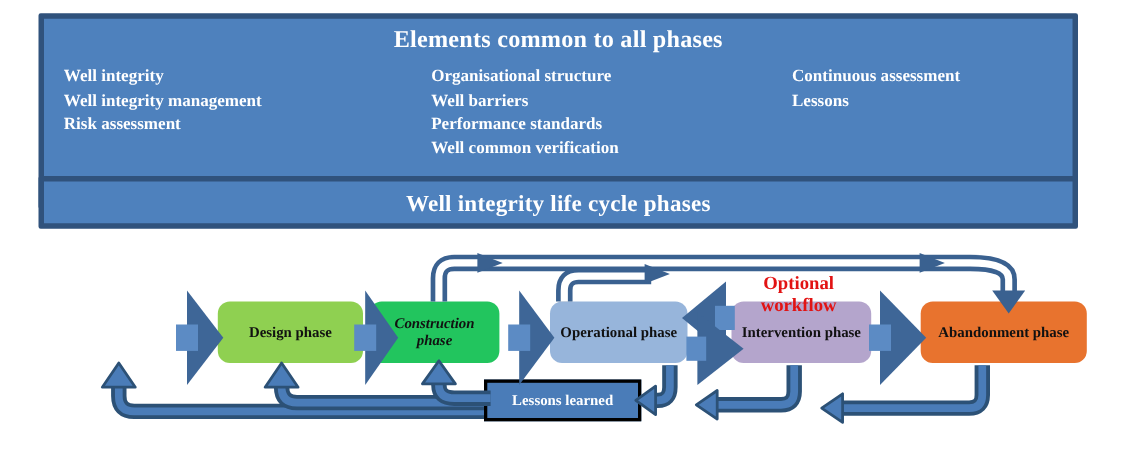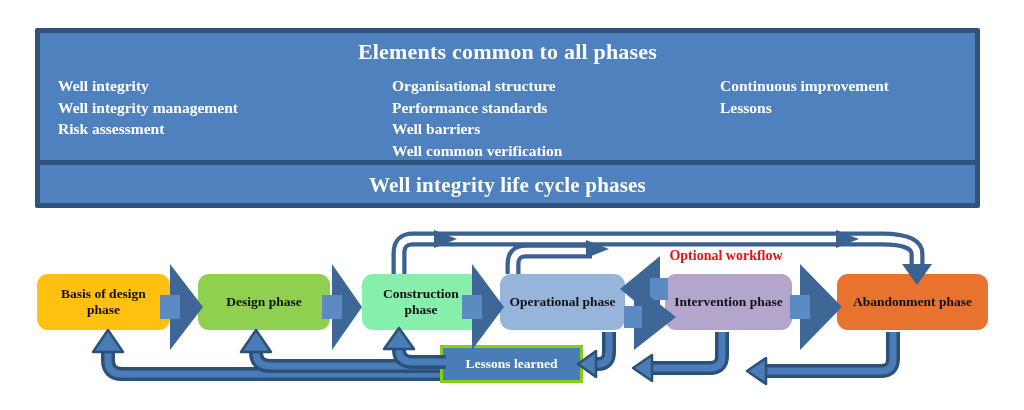--- a/index.html
+++ b/index.html
@@ -1,33 +1,33 @@
 <!DOCTYPE html>
 <html><head>
 <meta charset="utf-8">
 <style>
   html,body{margin:0;padding:0;background:#ffffff;}
   #stage{position:relative;width:1024px;height:410px;background:#ffffff;overflow:hidden;
          font-family:"Liberation Serif","DejaVu Serif",serif;}
   .panel{position:absolute;left:35px;width:945px;background:#4e81bd;border:5px solid #30527c;border-radius:2px;box-sizing:border-box;}
-  #panel-elements{top:28px;height:178px;}
+  #panel-elements{top:12px;height:178px;}
   #panel-lifecycle{top:160px;height:48px;}
   .panel-title{color:#ffffff;font-weight:bold;font-size:22px;text-align:center;margin-top:6px;letter-spacing:.2px;}
   #panel-lifecycle .panel-title{font-size:21px;margin-top:8px;}
   .col{position:absolute;top:42px;color:#ffffff;font-weight:bold;font-size:15.5px;line-height:21.5px;white-space:nowrap;}
   #col-1{left:18px;}
   #col-2{left:352px;}
   #col-3{left:680px;}
   .phase{position:absolute;top:274px;height:56px;border-radius:11px;display:flex;align-items:center;justify-content:center;
          text-align:center;font-weight:bold;font-size:13.5px;line-height:1.22;color:#111111;z-index:1;padding:0 6px;box-sizing:border-box;}
   #svg-under{position:absolute;left:0;top:0;z-index:2;}
-  #lessons-box{position:absolute;left:440px;top:345px;width:143px;height:38px;background:#4a7cb8;border:3px solid #84cc16;
+  #lessons-box{position:absolute;left:440px;top:345px;width:143px;height:38px;background:#4a7cb8;border:3px solid #000000;
                box-sizing:border-box;display:flex;align-items:center;justify-content:center;color:#ffffff;font-weight:bold;font-size:13.5px;z-index:3;}
   #svg-over{position:absolute;left:0;top:0;z-index:4;pointer-events:none;}
-  #optional-workflow{position:absolute;left:660px;top:248px;width:132px;text-align:center;color:#e21313;font-weight:bold;font-size:14px;z-index:5;}
+  #optional-workflow{position:absolute;left:660px;top:248px;width:132px;text-align:center;color:#e21313;font-weight:bold;font-size:17px;z-index:5;}
   
   .pipe-dark{fill:none;stroke:#3a6190;stroke-width:15;}
   .pipe-core{fill:none;stroke:#ffffff;stroke-width:6.5;}
   .loop-dark{fill:none;stroke:#2c5176;stroke-width:14;}
   .loop-core{fill:none;stroke:#4a7cb8;stroke-width:7;}
   .ah-blue{fill:#3a6190;stroke:none;}
   .ah-loop{fill:#4a7cb8;stroke:#2c5176;stroke-width:2.5;stroke-linejoin:round;}
   .chev{fill:#3e6697;stroke:none;}
   .chev-tail{fill:#5c8bc4;stroke:none;}
 </style>
@@ -38,37 +38,36 @@
 
   <div class="panel" id="panel-elements">
     <div class="panel-title">Elements common to all phases</div>
     <div class="col" id="col-1">
       <div>Well integrity</div>
       <div>Well integrity management</div>
       <div>Risk assessment</div>
     </div>
     <div class="col" id="col-2">
       <div>Organisational structure</div>
+      <div>Well barriers</div>
       <div>Performance standards</div>
-      <div>Well barriers</div>
       <div>Well common verification</div>
     </div>
     <div class="col" id="col-3">
-      <div>Continuous improvement</div>
+      <div>Continuous assessment</div>
       <div>Lessons</div>
     </div>
   </div>
 
   <div class="panel" id="panel-lifecycle">
     <div class="panel-title">Well integrity life cycle phases</div>
   </div>
 
-  <div class="phase" style="left: 37px; width: 133px; background: rgb(255, 192, 16);">Basis of design phase</div>
   <div class="phase" style="left: 198px; width: 132px; background: rgb(143, 208, 81);">Design phase</div>
-  <div class="phase" style="left: 362px; width: 118px; background: #86efac;">Construction phase</div>
+  <div class="phase" style="left: 336px; width: 118px; background: #22c55e; font-style: italic;">Construction phase</div>
   <div class="phase" style="left: 500px; width: 125px; background: rgb(151, 181, 219);">Operational phase</div>
   <div class="phase" style="left: 665px; width: 127px; background: rgb(180, 165, 204);">Intervention phase</div>
   <div class="phase" style="left: 837px; width: 151px; background: rgb(232, 115, 46);">Abandonment phase</div>
 
   <svg id="svg-under" width="1024" height="410" viewBox="0 0 1024 410">
     <g>
       <path class="loop-dark" d="M 527,374 H 122 Q 108,374 108,360 V 352"></path>
       <path class="loop-core" d="M 527,374 H 122 Q 108,374 108,360 V 352"></path>
       <polygon class="ah-loop" points="93,352 123,352 108,330"></polygon>
     </g>

